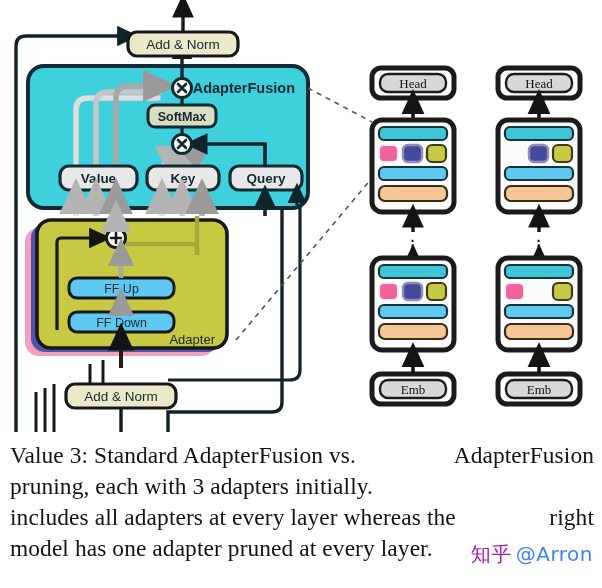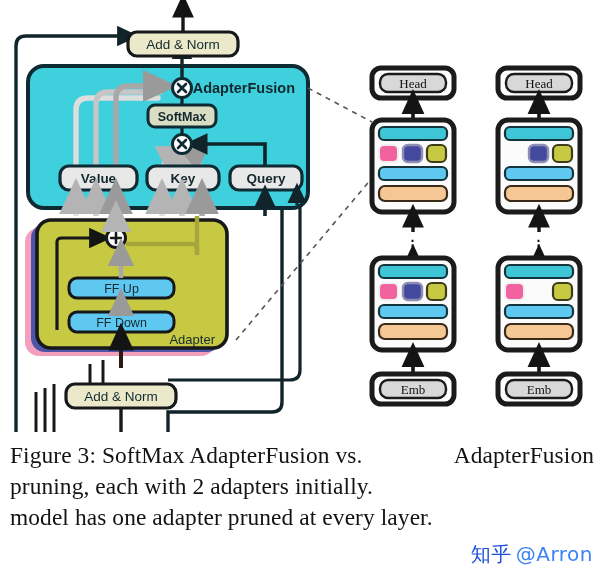--- a/index.html
+++ b/index.html
@@ -60,21 +60,21 @@
     position: absolute;
     right: 9px;
     bottom: 20px;
     font-family: "DejaVu Sans", sans-serif;
     font-size: 20px;
     color: #cfcfcf;
     letter-spacing: 0.5px;
     white-space: nowrap;
     pointer-events: none;
   }
-  #watermark .wm-zh { color: #1d4ed8; }
+  #watermark .wm-zh { color: #a21caf; }
   #watermark .wm-handle { color: #3b82f6; margin-left: 4px; }
 
   
   .lbl {
     font-family: "Liberation Sans", sans-serif;
     font-weight: bold;
     fill: #13282e;
   }
   .lbl-dark { fill: #122a30; }
 </style>
@@ -320,24 +320,28 @@
       <rect x="506" y="380" width="66" height="18" rx="8" ry="8" fill="#d8d8d8" stroke="#1b1b1b" stroke-width="2.4"></rect>
       <text x="539" y="393.5" text-anchor="middle" font-size="13" font-family="Liberation Serif, serif" fill="#111111">Emb</text>
     </g>
   </g>
 
 </svg>
 </div>
 
 <div id="caption">
   <span class="cap-line stretch">
-    <span>Figure 3:  SoftMax AdapterFusion vs.</span>
+    <span>Value 3:  Standard AdapterFusion vs.</span>
     <span>AdapterFusion</span>
   </span>
   <span class="cap-line stretch">
-    <span>pruning, each with 2 adapters initially.</span>
+    <span>pruning, each with 3 adapters initially.</span>
+  </span>
+  <span class="cap-line stretch">
+    <span>includes all adapters at every layer whereas the</span>
+    <span>right</span>
   </span>
   <span class="cap-last">model has one adapter pruned at every layer.</span>
 </div>
 
 <div id="watermark">
   <span class="wm-zh">知乎</span><span class="wm-handle">@Arron</span>
 </div>
 
 </body></html>

